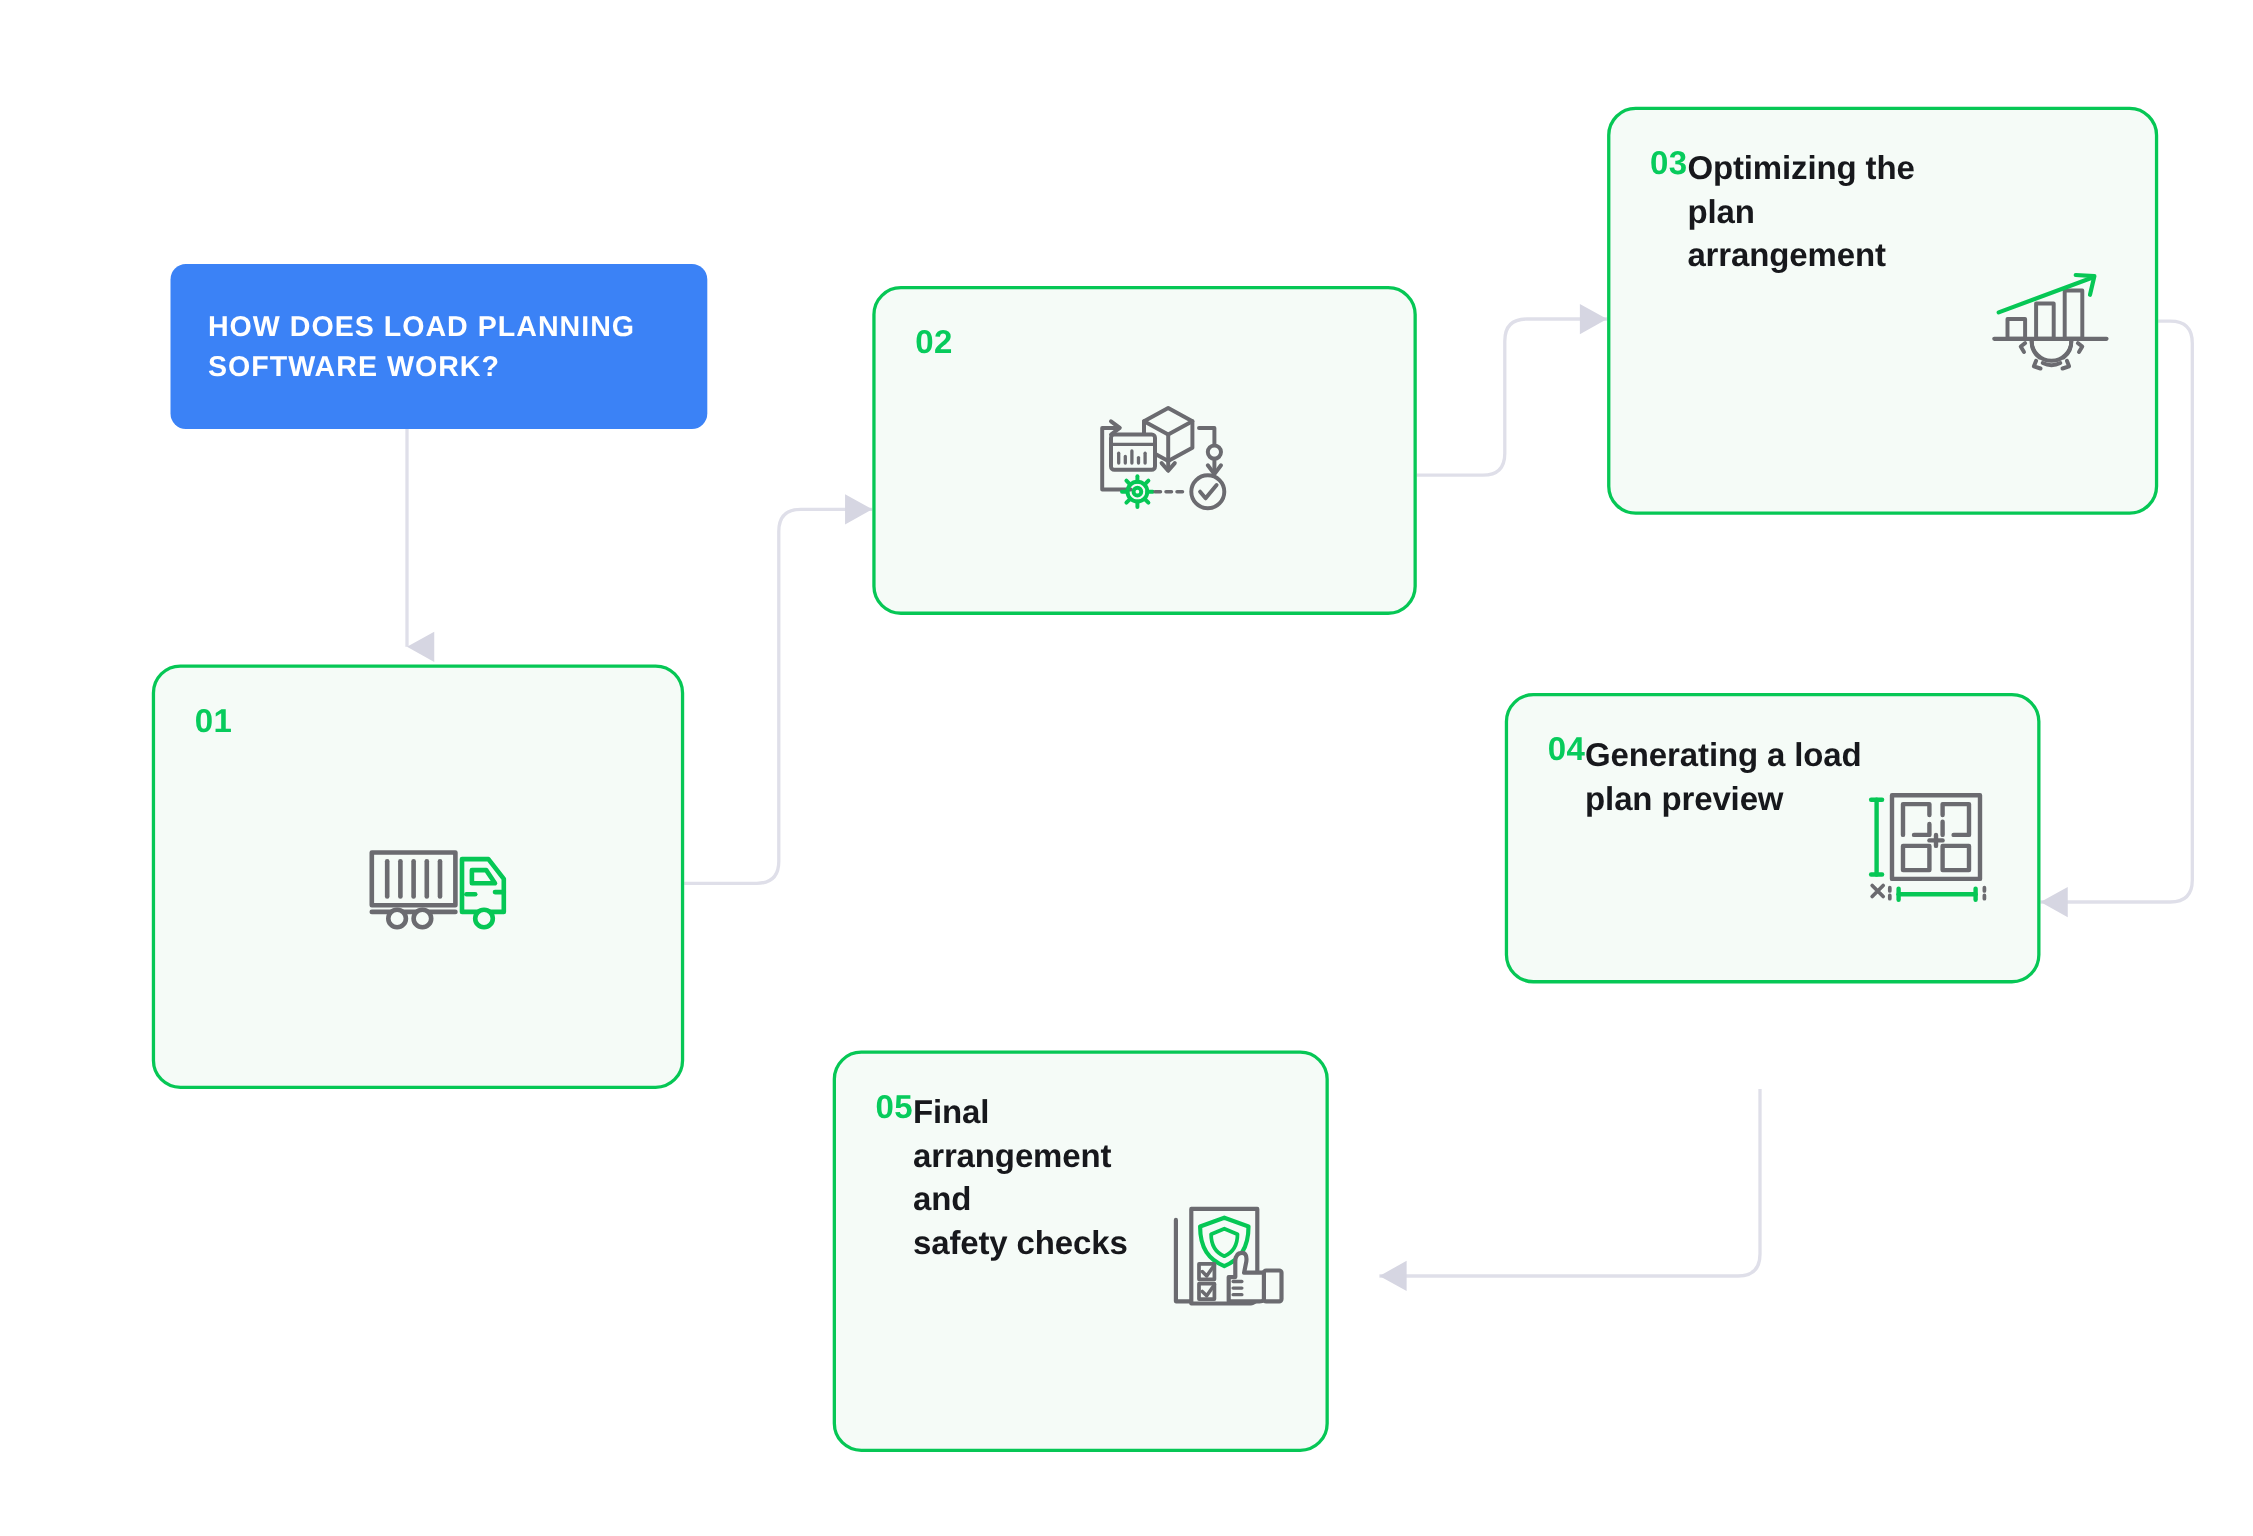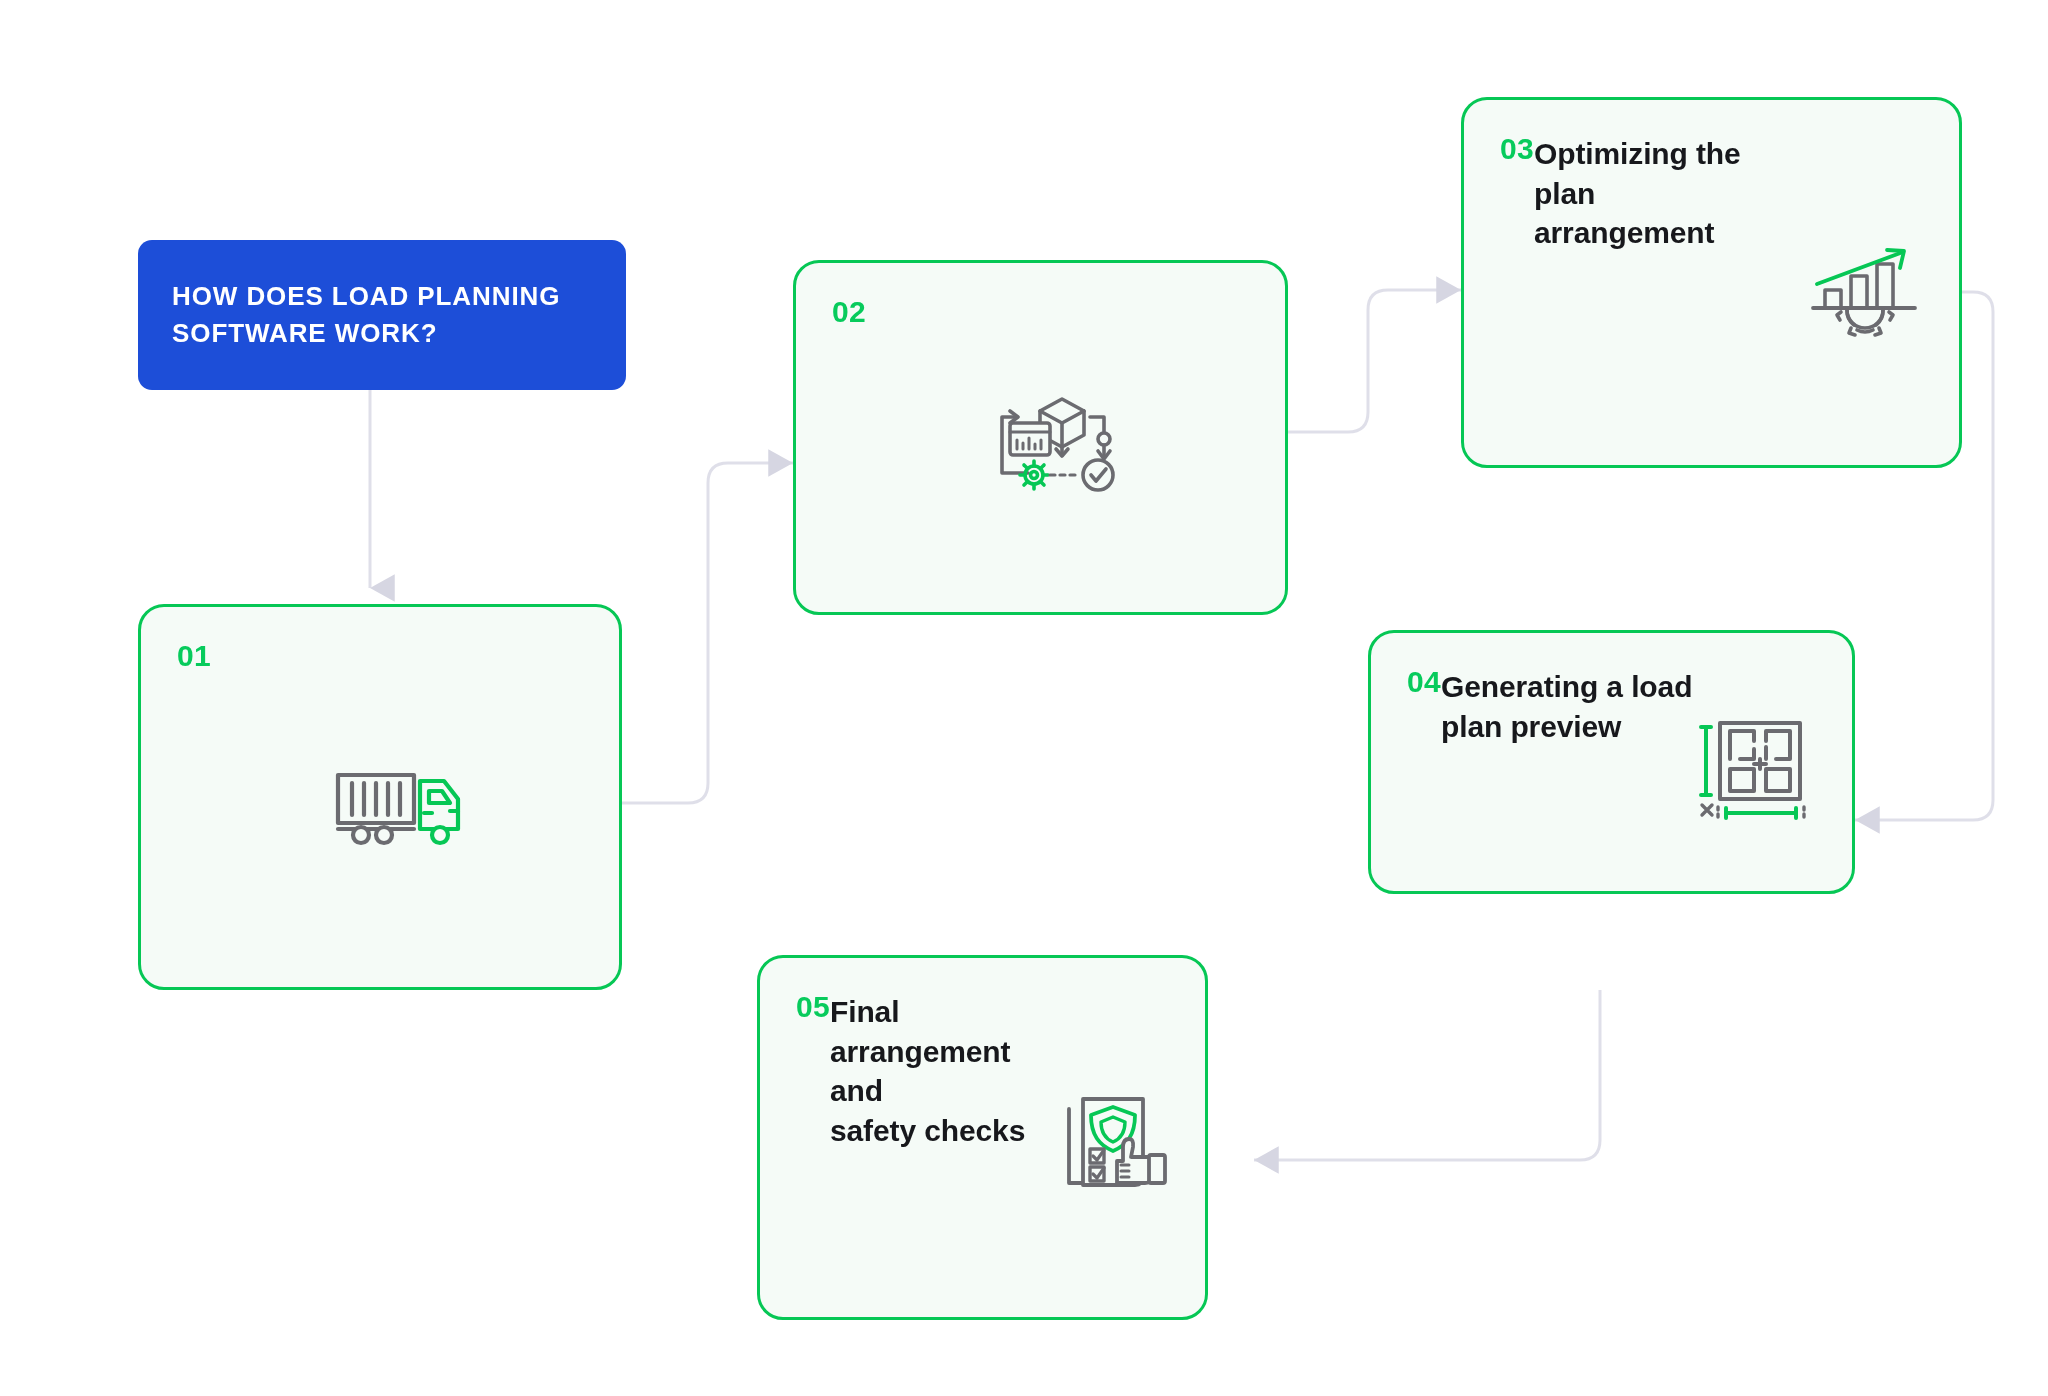--- a/index.html
+++ b/index.html
@@ -109,21 +109,21 @@
 
     <path d="M622 803 L688 803 Q708 803 708 783 L708 483 Q708 463 728 463 L793 463" fill="none" stroke="#dfdfe9" stroke-width="3" marker-end="url(#arrowRight)"></path>
 
     <path d="M1288 432 L1348 432 Q1368 432 1368 412 L1368 310 Q1368 290 1388 290 L1461 290" fill="none" stroke="#dfdfe9" stroke-width="3" marker-end="url(#arrowRight)"></path>
 
     <path d="M1962 292 L1973 292 Q1993 292 1993 312 L1993 800 Q1993 820 1973 820 L1855 820" fill="none" stroke="#dfdfe9" stroke-width="3" marker-end="url(#arrowLeft)"></path>
 
     <path d="M1600 990 L1600 1140 Q1600 1160 1580 1160 L1254 1160" fill="none" stroke="#dfdfe9" stroke-width="3" marker-end="url(#arrowLeft)"></path>
   </svg>
 
-  <div class="header-pill" style="left:138px; top:240px; width:488px; height:150px; background:#1d4ed8;">
+  <div class="header-pill" style="left:155px; top:240px; width:488px; height:150px; background:#3b82f6;">
     <div class="title">HOW DOES LOAD PLANNING
 SOFTWARE WORK?</div>
   </div>
 
   <div class="card" style="left:138px; top:588px; width:484px; height:386px;margin-top:16px;">
     <div class="num">01</div>
     <div class="icon-wrap">
 
       <svg width="138" height="90" viewBox="0 0 138 90" fill="none" stroke-linecap="round" stroke-linejoin="round">
 
@@ -142,21 +142,21 @@
 
         <path d="M92 22 L116 22 L130 40 L130 70 L92 70 Z" stroke="#06c755" stroke-width="4.2" fill="none"></path>
         <path d="M101 32 L114 32 L122 44 L101 44 Z" stroke="#06c755" stroke-width="4.2" fill="none"></path>
         <line x1="96" y1="54" x2="104" y2="54" stroke="#06c755" stroke-width="4.2"></line>
         <line x1="122" y1="52" x2="130" y2="52" stroke="#06c755" stroke-width="4.2"></line>
         <circle cx="112" cy="76" r="8" stroke="#06c755" stroke-width="4.2" fill="#f5fbf7"></circle>
       </svg>
     </div>
   </div>
 
-  <div class="card" style="left:793px; top:260px; width:495px; height:355px;">
+  <div class="card" style="left:793px; top:260px; width:495px; height:299px;">
     <div class="num">02</div>
     <div class="icon-wrap">
 
       <svg width="130" height="104" viewBox="0 0 130 104" fill="none" stroke-linecap="round" stroke-linejoin="round">
 
         <path d="M48 18 L70 6 L92 18 L92 42 L70 54 L48 42 Z" stroke="#6b6b70" stroke-width="3.6" fill="none"></path>
         <path d="M48 18 L70 30 L92 18" stroke="#6b6b70" stroke-width="3.6" fill="none"></path>
         <path d="M70 30 L70 54" stroke="#6b6b70" stroke-width="3.6" fill="none"></path>
 
         <rect x="18" y="30" width="40" height="32" rx="3" stroke="#6b6b70" stroke-width="3.6" fill="#f5fbf7"></rect>

